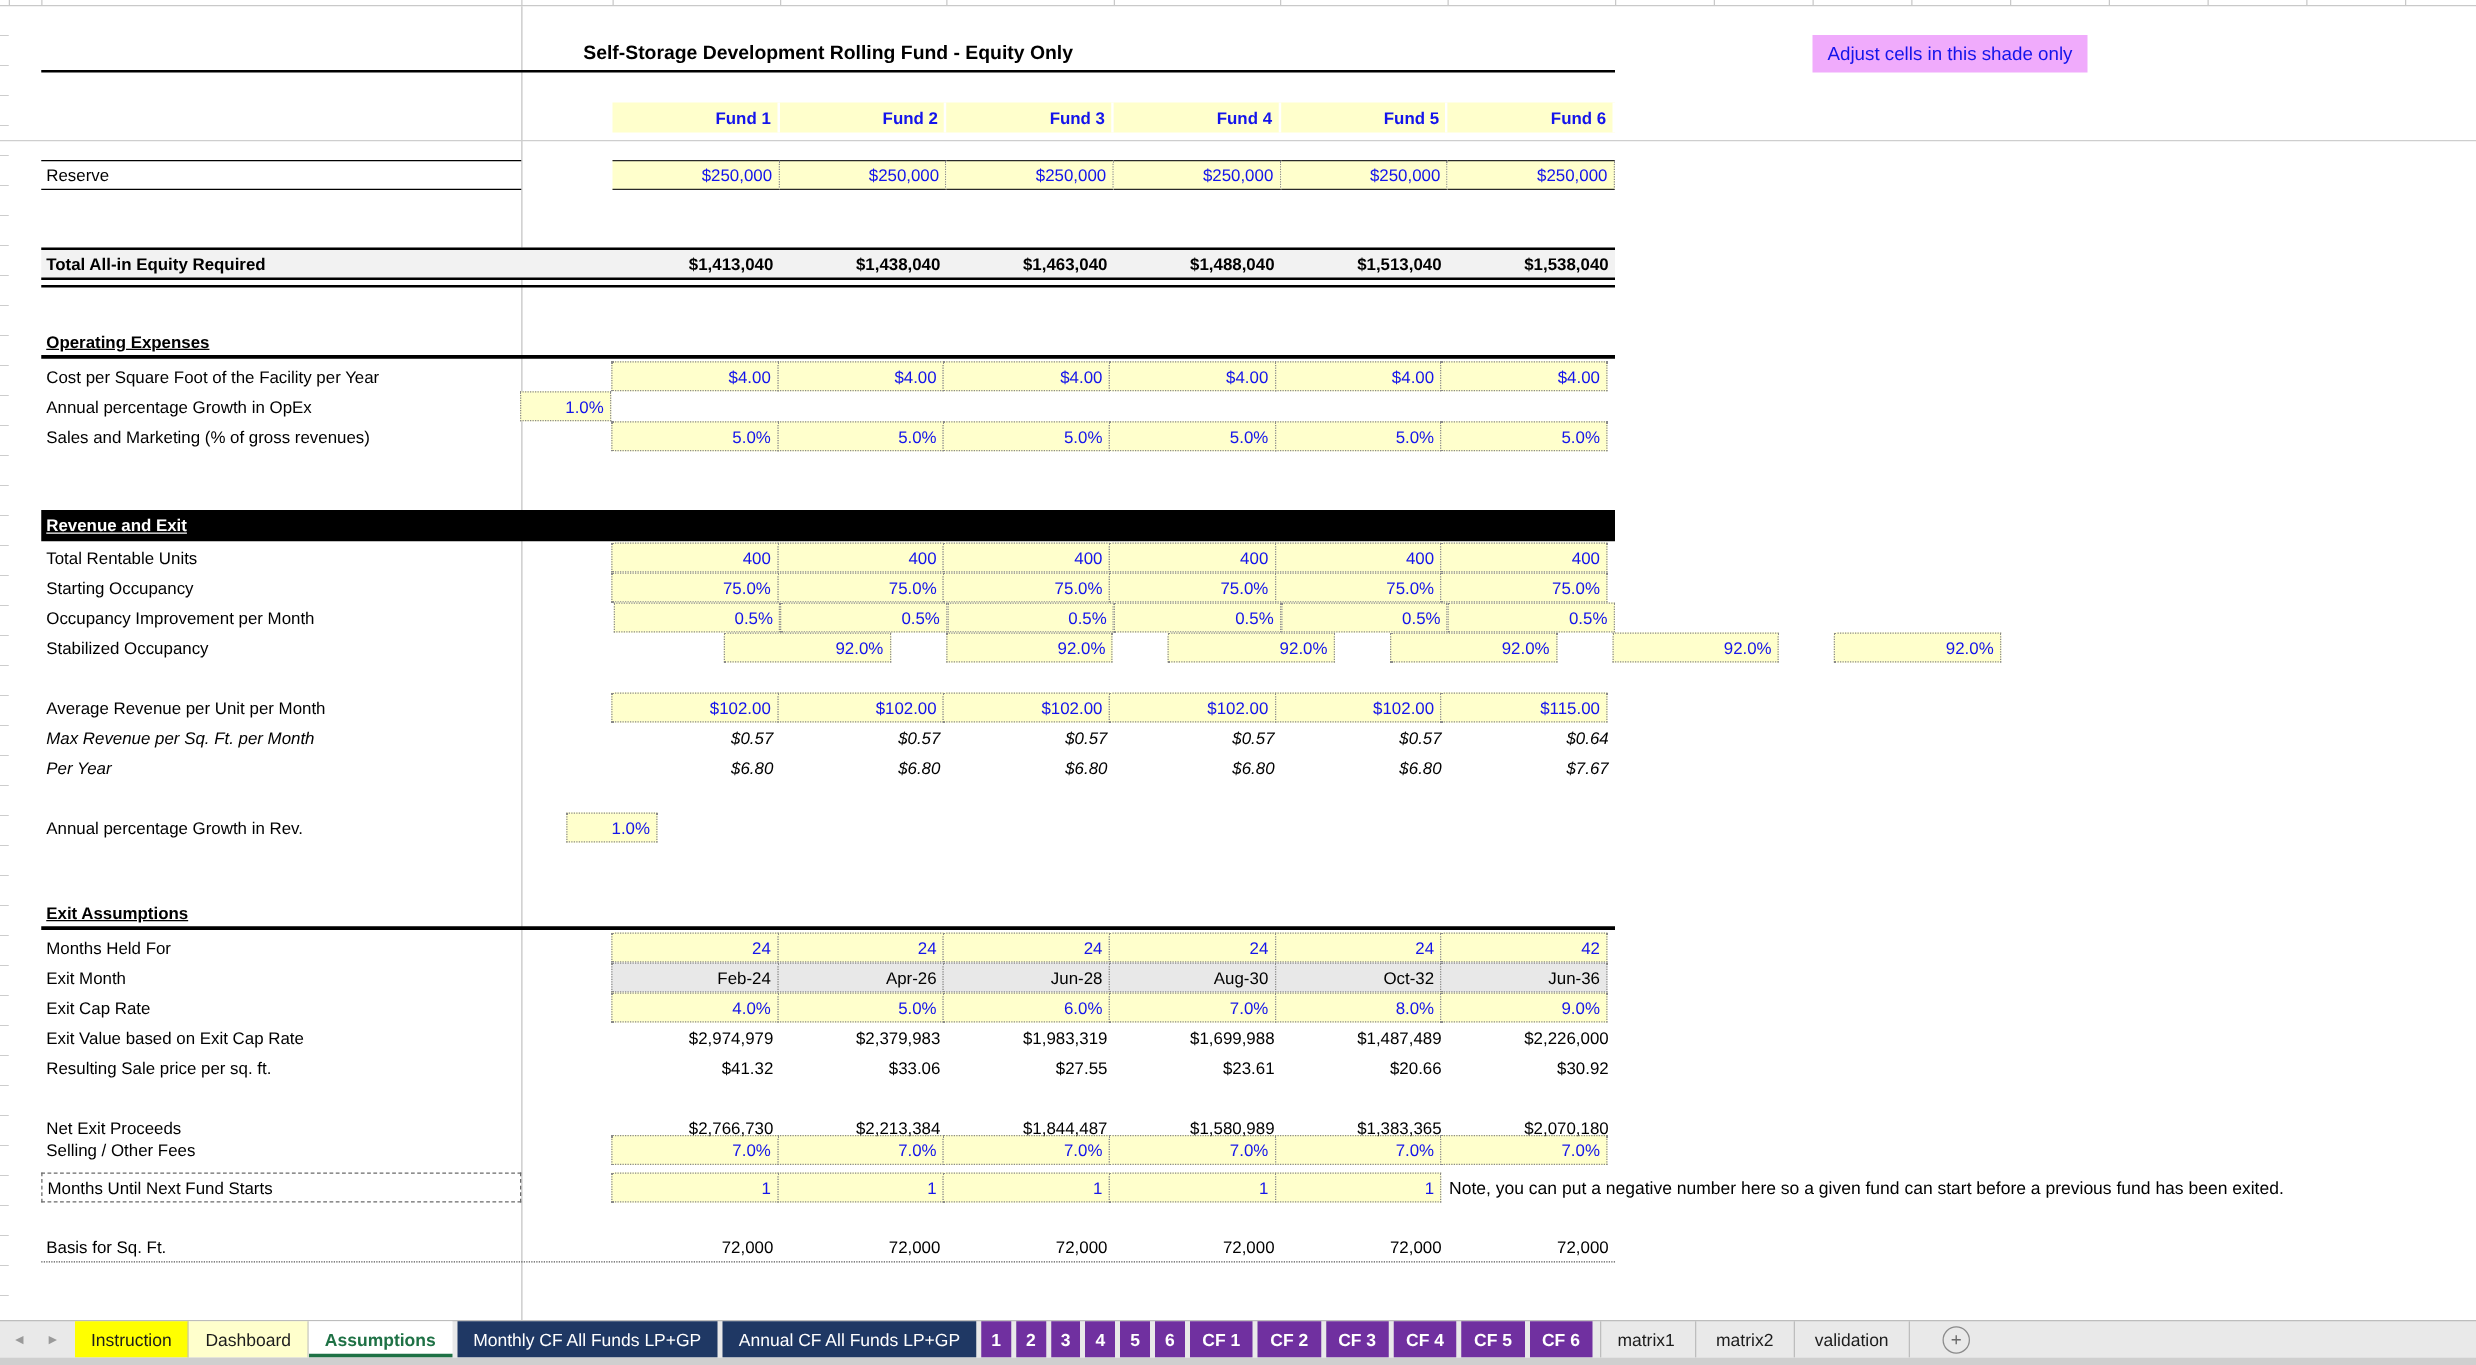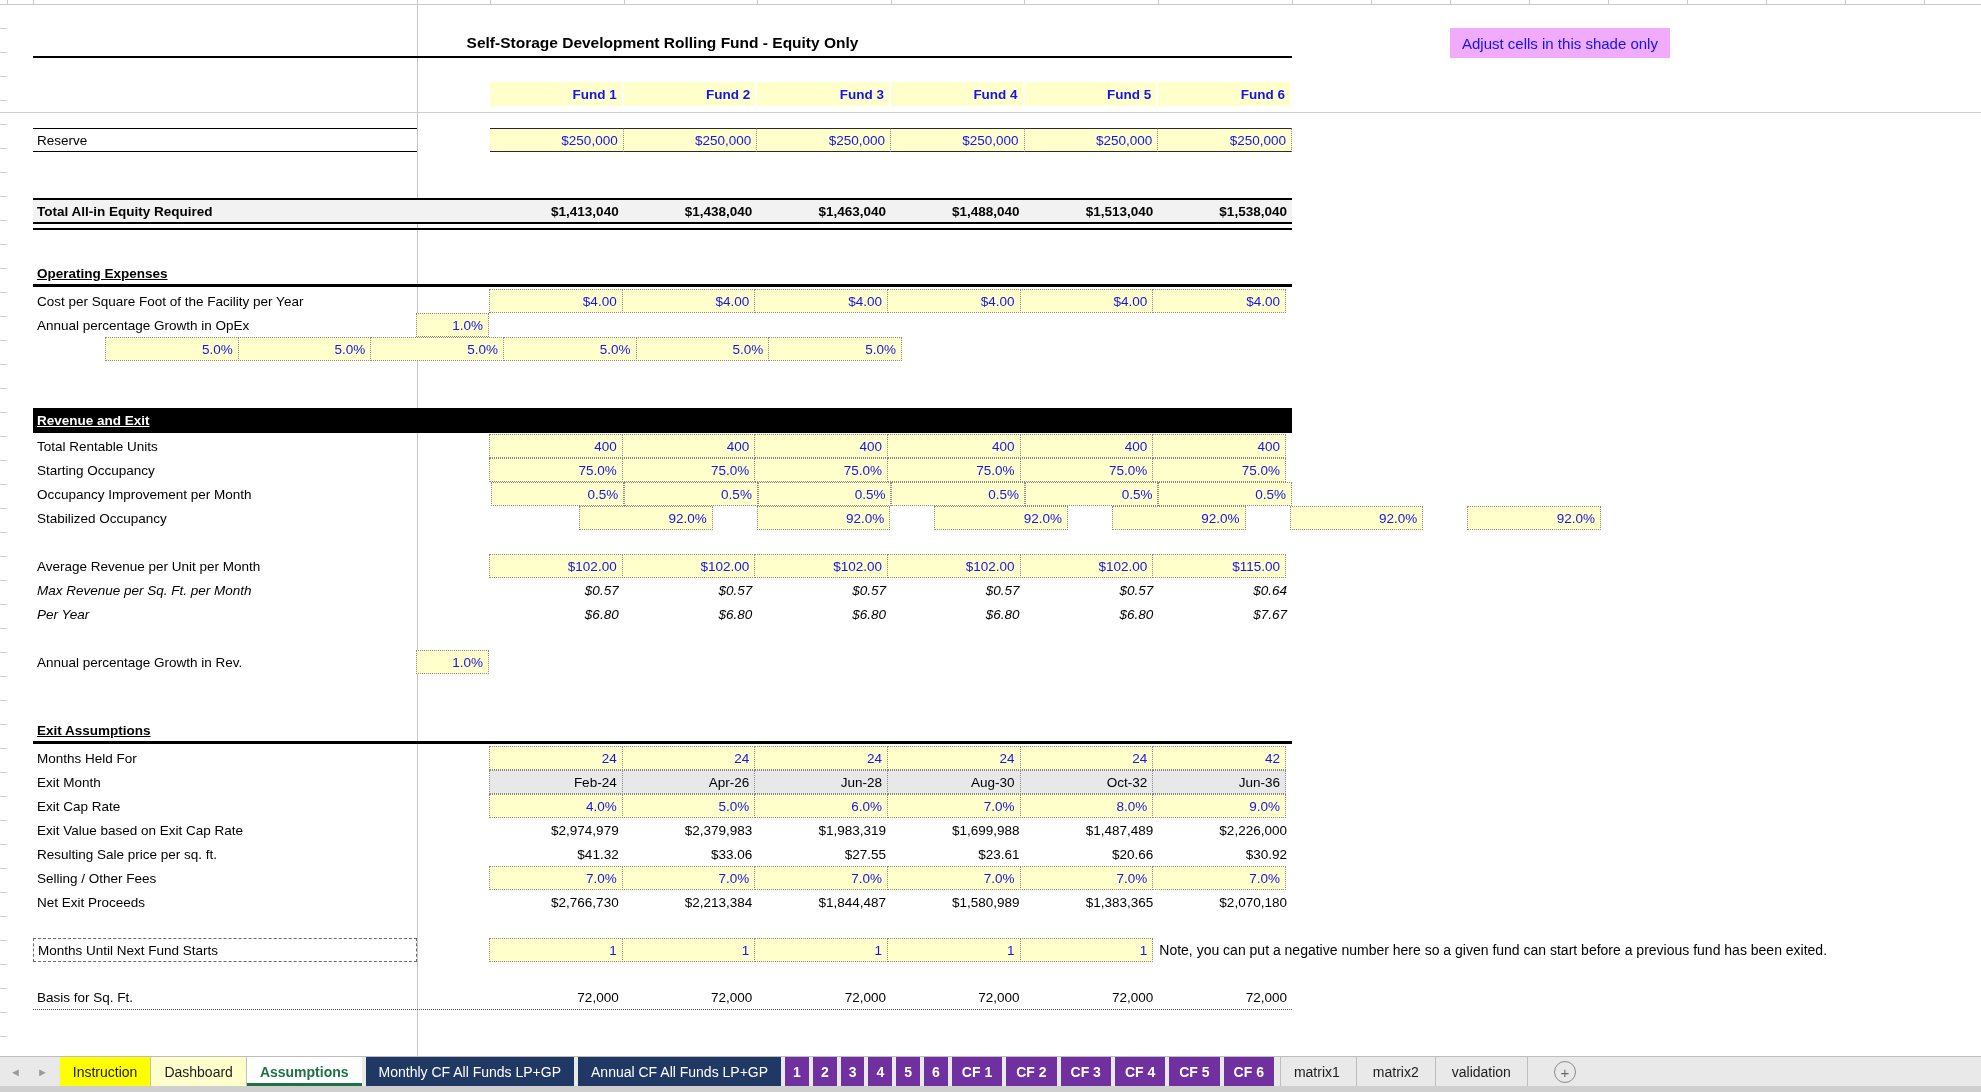--- a/index.html
+++ b/index.html
@@ -137,20 +137,21 @@
         <div class="c-fund vy">$4.00</div>
         <div class="c-fund vy">$4.00</div>
         <div class="c-fund vy">$4.00</div>
         <div class="c-fund vy">$4.00</div>
       </div>
       <div class="srow row" style="top: 313px;">
         <div class="c-label ">Annual percentage Growth in OpEx</div>
         <div class="c-small vy">1.0%</div>
       </div>
       <div class="srow row" style="top: 337px;">
+        <div class="c-label ">Sales and Marketing (% of gross revenues)</div>
         <div class="c-small"></div>
         <div class="c-fund vy">5.0%</div>
         <div class="c-fund vy">5.0%</div>
         <div class="c-fund vy">5.0%</div>
         <div class="c-fund vy">5.0%</div>
         <div class="c-fund vy">5.0%</div>
         <div class="c-fund vy">5.0%</div>
       </div>
       <div class="srow banner" style="top: 408px;">
         <div class="hlabel">Revenue and Exit</div>
@@ -218,21 +219,21 @@
       <div class="srow row" style="top: 602px;">
         <div class="c-label lbl-italic">Per Year</div>
         <div class="c-small"></div>
         <div class="c-fund vci">$6.80</div>
         <div class="c-fund vci">$6.80</div>
         <div class="c-fund vci">$6.80</div>
         <div class="c-fund vci">$6.80</div>
         <div class="c-fund vci">$6.80</div>
         <div class="c-fund vci">$7.67</div>
       </div>
-      <div class="srow row" style="top: 650px;">
+      <div class="srow row" style="top: 650px; gap: 37px;">
         <div class="c-label ">Annual percentage Growth in Rev.</div>
         <div class="c-small vy">1.0%</div>
       </div>
       <div class="srow heading" style="top: 719px;">
         <div class="hlabel">Exit Assumptions</div>
       </div>
       <div class="srow row" style="top: 746px;">
         <div class="c-label ">Months Held For</div>
         <div class="c-small"></div>
         <div class="c-fund vy">24</div>
@@ -275,21 +276,21 @@
       <div class="srow row" style="top: 842px;">
         <div class="c-label ">Resulting Sale price per sq. ft.</div>
         <div class="c-small"></div>
         <div class="c-fund vc">$41.32</div>
         <div class="c-fund vc">$33.06</div>
         <div class="c-fund vc">$27.55</div>
         <div class="c-fund vc">$23.61</div>
         <div class="c-fund vc">$20.66</div>
         <div class="c-fund vc">$30.92</div>
       </div>
-      <div class="srow row" style="top: 866px;">
+      <div class="srow row" style="top: 908px;">
         <div class="c-label ">Selling / Other Fees</div>
         <div class="c-small"></div>
         <div class="c-fund vy">7.0%</div>
         <div class="c-fund vy">7.0%</div>
         <div class="c-fund vy">7.0%</div>
         <div class="c-fund vy">7.0%</div>
         <div class="c-fund vy">7.0%</div>
         <div class="c-fund vy">7.0%</div>
       </div>
       <div class="srow row" style="top: 890px;">

